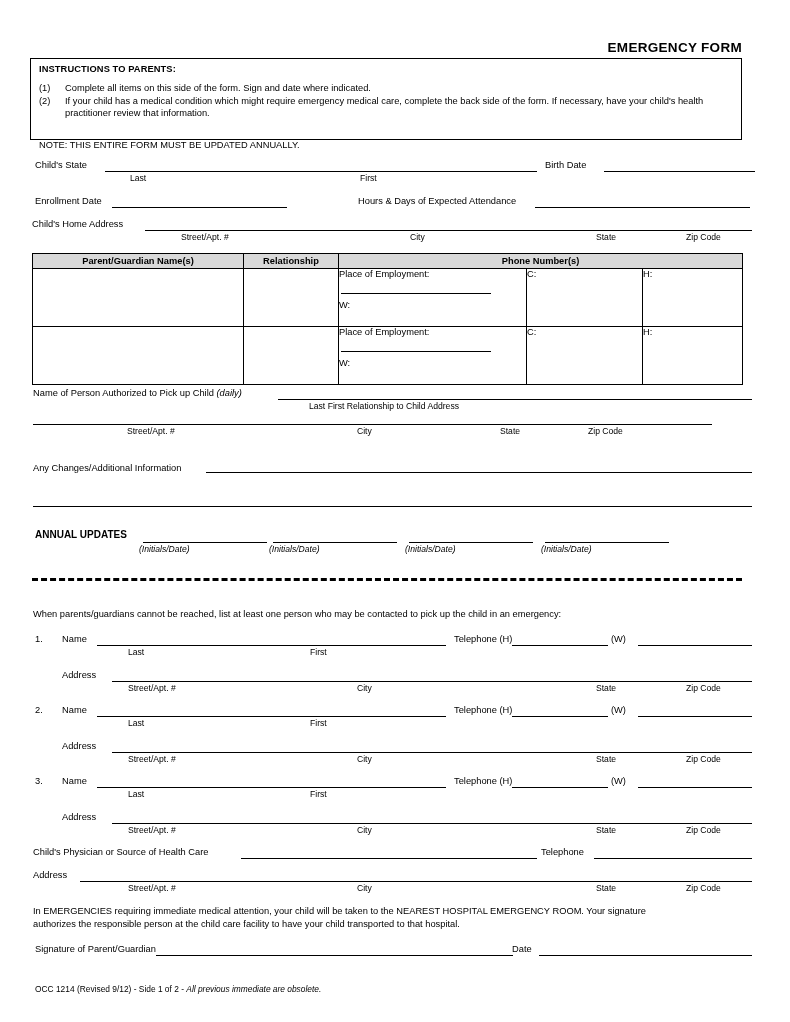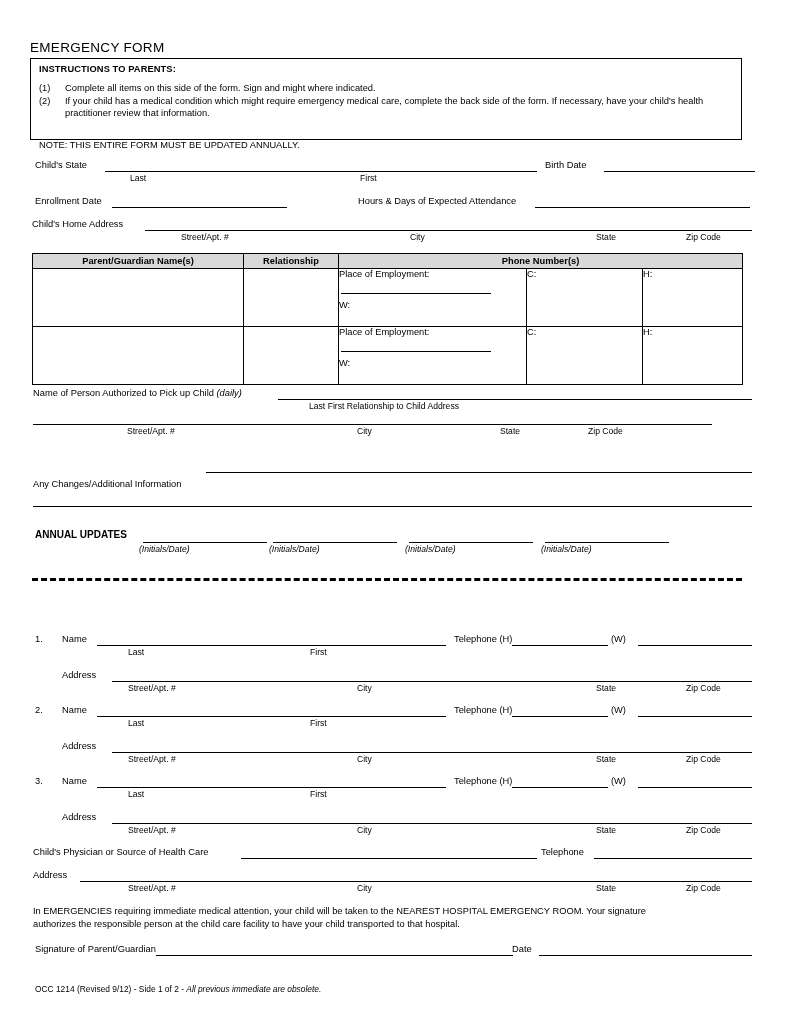--- a/index.html
+++ b/index.html
@@ -20,23 +20,23 @@
     background: #ffffff;
     overflow: hidden;
   }
 
   
   .form-title {
     position: absolute;
     left: 30px;
     top: 40px;
     width: 712px;
-    text-align: left;
+    text-align: right;
     font-size: 13.5px;
-    font-weight: normal;
+    font-weight: bold;
     letter-spacing: 0.3px;
   }
 
   
   .instr-box {
     position: absolute;
     left: 30px;
     top: 58px;
     width: 712px;
     height: 82px;
@@ -146,21 +146,21 @@
 
 <div id="page">
 
   <div class="form-title">EMERGENCY FORM</div>
 
   <div class="instr-box">
     <div class="instr-head">INSTRUCTIONS TO PARENTS:</div>
 
     <div class="instr-row">
       <div class="instr-num">(1)</div>
-      <div class="instr-text">Complete all items on this side of the form. Sign and might where indicated.</div>
+      <div class="instr-text">Complete all items on this side of the form. Sign and date where indicated.</div>
     </div>
 
     <div class="instr-row">
       <div class="instr-num">(2)</div>
       <div class="instr-text">If your child has a medical condition which might require emergency medical care, complete the back side of the form. If necessary, have your child's health practitioner review that information.</div>
     </div>
 
     <div class="instr-note">NOTE: THIS ENTIRE FORM MUST BE UPDATED ANNUALLY.</div>
   </div>
 
@@ -232,36 +232,37 @@
   </div>
   <div class="rule" style="left:278px; top:399px; width:474px;"></div>
   <div class="sub" style="left:309px; top:401px;">Last First Relationship to Child Address</div>
 
   <div class="rule" style="left:33px; top:424px; width:679px;"></div>
   <div class="sub" style="left:127px; top:426px;">Street/Apt. #</div>
   <div class="sub" style="left:357px; top:426px;">City</div>
   <div class="sub" style="left:500px; top:426px;">State</div>
   <div class="sub" style="left:588px; top:426px;">Zip Code</div>
 
-  <div class="lbl" style="left:33px; top:479px;">Any Changes/Additional Information</div>
+  <div class="lbl" style="left:33px; top:463px;">Any Changes/Additional Information</div>
   <div class="rule" style="left:206px; top:472px; width:546px;"></div>
   <div class="rule" style="left:33px; top:506px; width:719px;"></div>
 
   <div class="lbl lbl-b" style="left:35px; top:529px; font-size:10px;">ANNUAL UPDATES</div>
   <div class="rule" style="left:143px; top:542px; width:124px;"></div>
   <div class="sub sub-i" style="left:139px; top:544px;">(Initials/Date)</div>
   <div class="rule" style="left:273px; top:542px; width:124px;"></div>
   <div class="sub sub-i" style="left:269px; top:544px;">(Initials/Date)</div>
   <div class="rule" style="left:409px; top:542px; width:124px;"></div>
   <div class="sub sub-i" style="left:405px; top:544px;">(Initials/Date)</div>
   <div class="rule" style="left:545px; top:542px; width:124px;"></div>
   <div class="sub sub-i" style="left:541px; top:544px;">(Initials/Date)</div>
 
   <div class="dash-divider"></div>
 
+  <div class="lbl" style="left:33px; top:609px;">When parents/guardians cannot be reached, list at least one person who may be contacted to pick up the child in an emergency:</div>
 
   <div class="lbl" style="left:35px; top:634px;">1.</div>
   <div class="lbl" style="left:62px; top:634px;">Name</div>
   <div class="rule" style="left:97px; top:645px; width:349px;"></div>
   <div class="sub" style="left:128px; top:647px;">Last</div>
   <div class="sub" style="left:310px; top:647px;">First</div>
   <div class="lbl" style="left:454px; top:634px;">Telephone (H)</div>
   <div class="rule" style="left:512px; top:645px; width:96px;"></div>
   <div class="lbl" style="left:611px; top:634px;">(W)</div>
   <div class="rule" style="left:638px; top:645px; width:114px;"></div>

